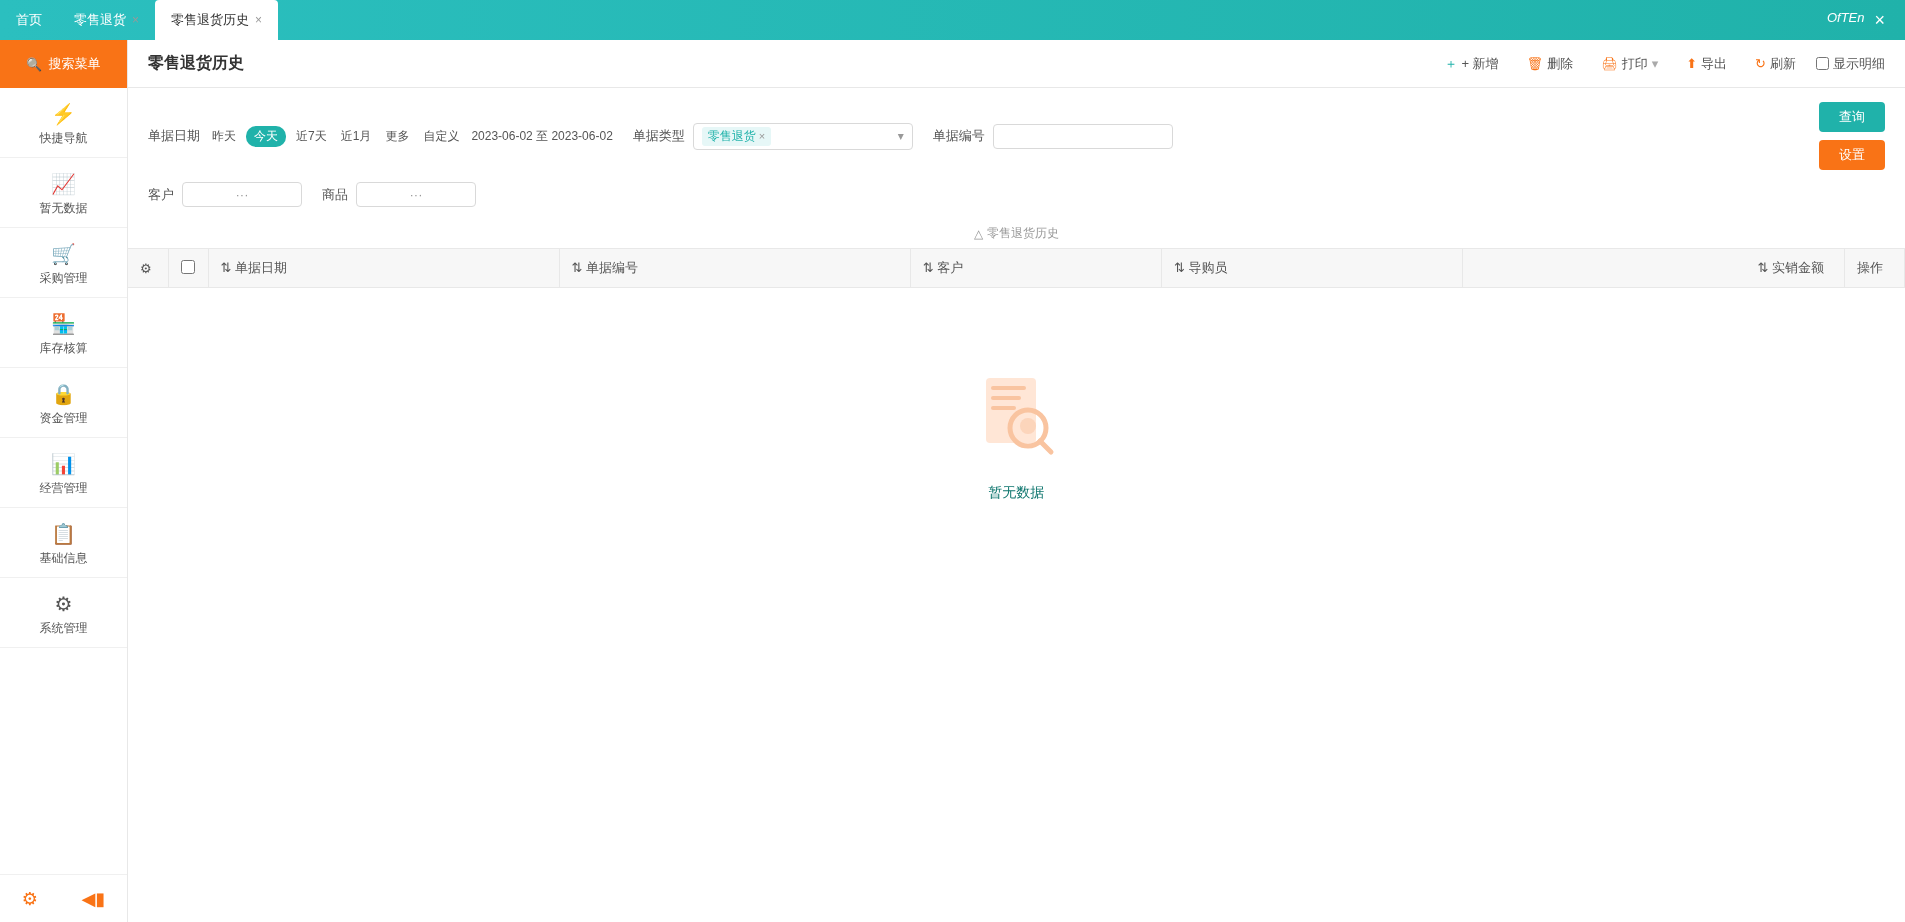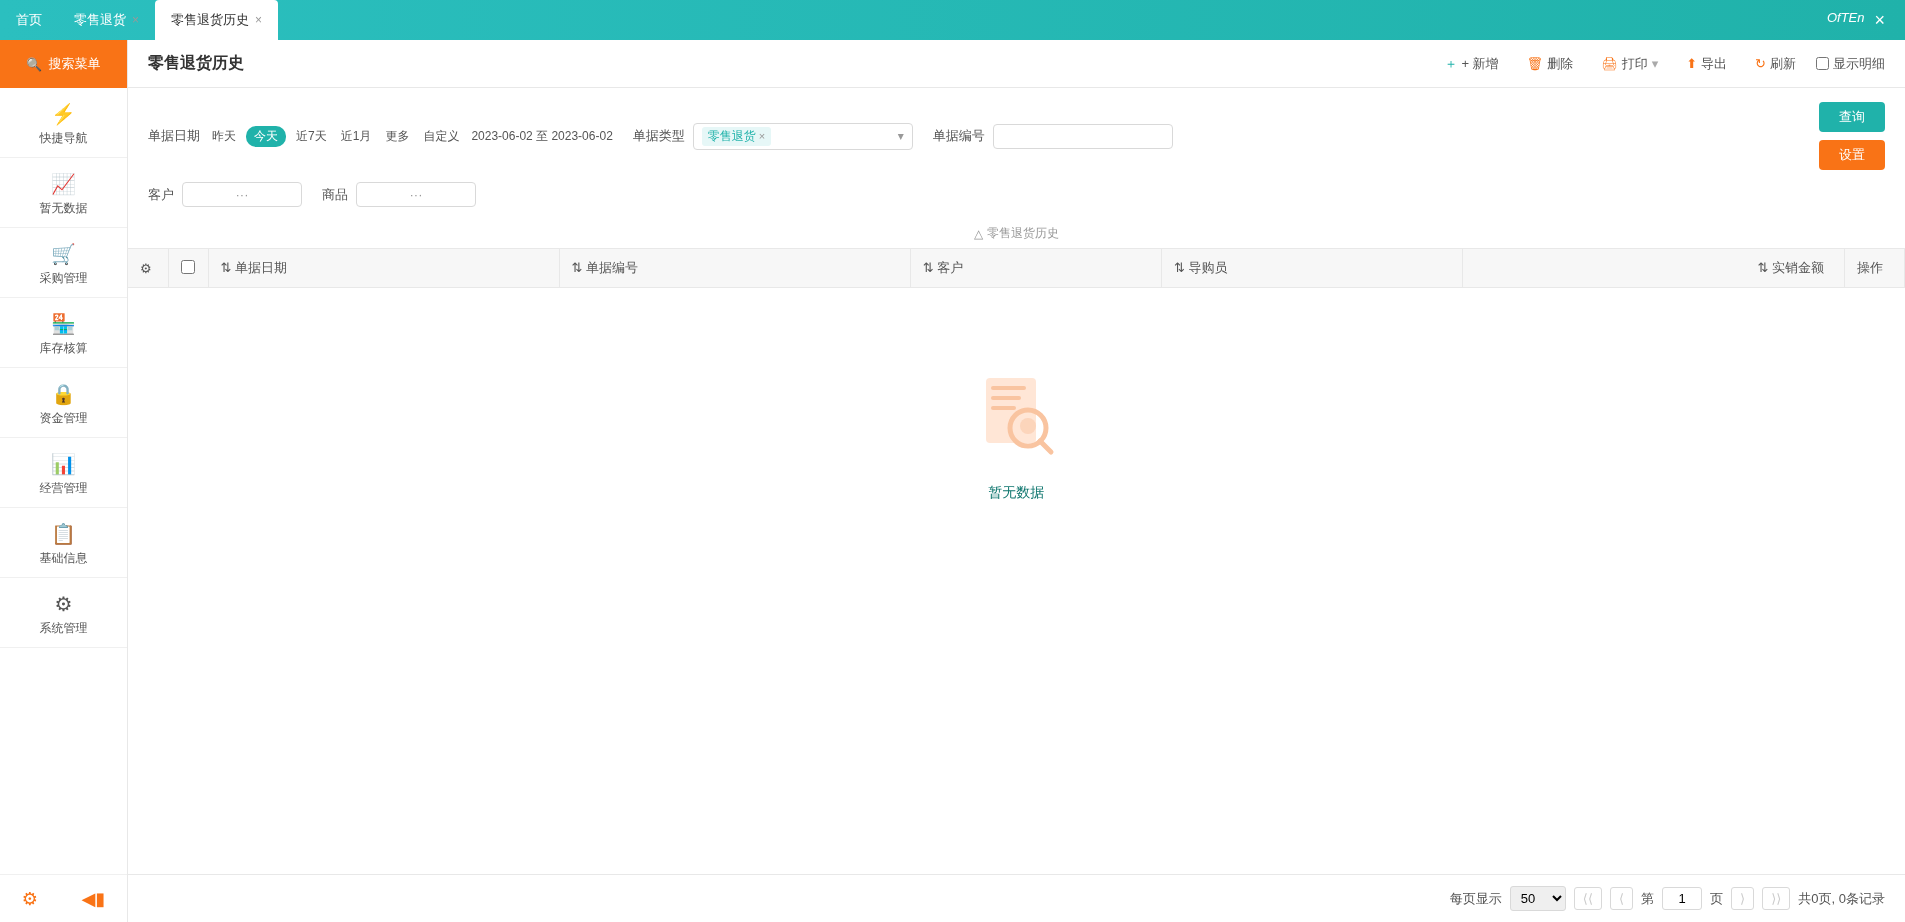--- a/index.html
+++ b/index.html
@@ -606,31 +606,15 @@
                   </svg>
                 </div>
                 <span class="empty-text">暂无数据</span>
               </div>
             </td>
           </tr>
         </tbody>
       </table>
     </div>
 
-    <div class="pagination-bar">
-      <span>每页显示</span>
-      <select class="page-size-select">
-        <option>50</option>
-        <option>100</option>
-        <option>200</option>
-      </select>
-      <button class="page-nav-btn" disabled="">⟨⟨</button>
-      <button class="page-nav-btn" disabled="">⟨</button>
-      <span>第</span>
-      <input class="page-num-input" type="text" value="1" style="">
-      <span>页</span>
-      <button class="page-nav-btn" disabled="">⟩</button>
-      <button class="page-nav-btn" disabled="">⟩⟩</button>
-      <span>共0页, 0条记录</span>
-    </div>
 
   </div>
 </div>
 
 </body></html>

